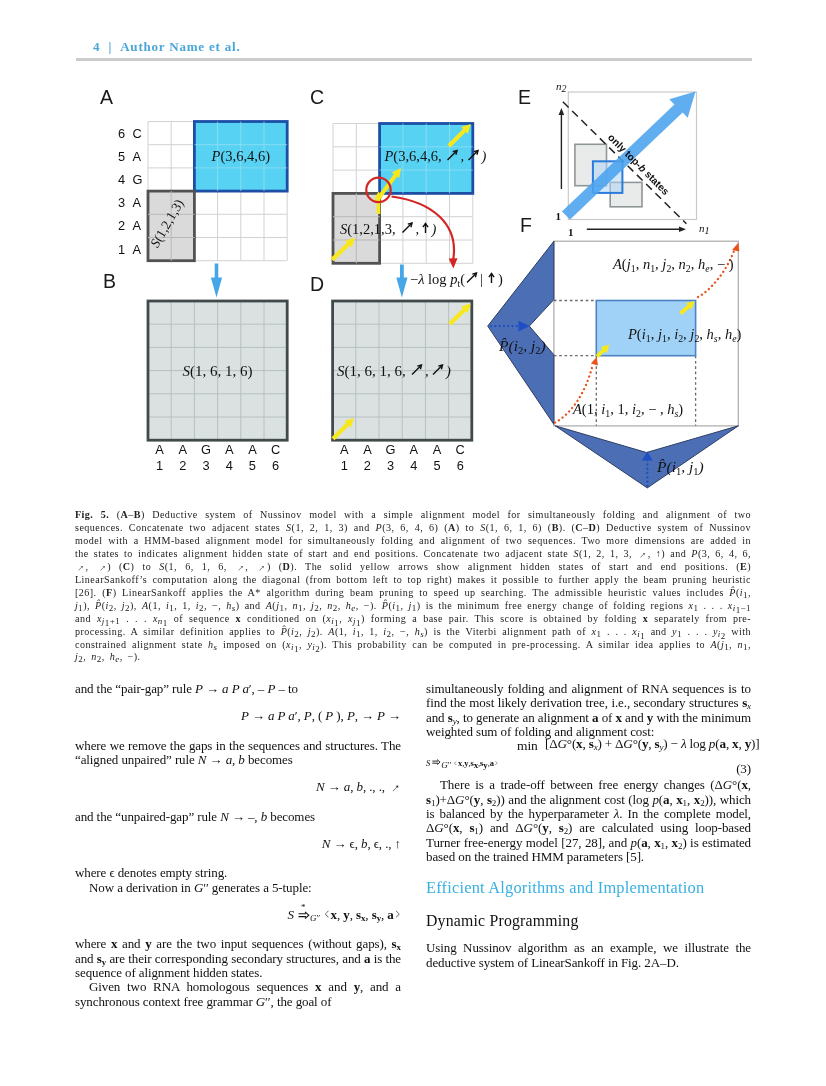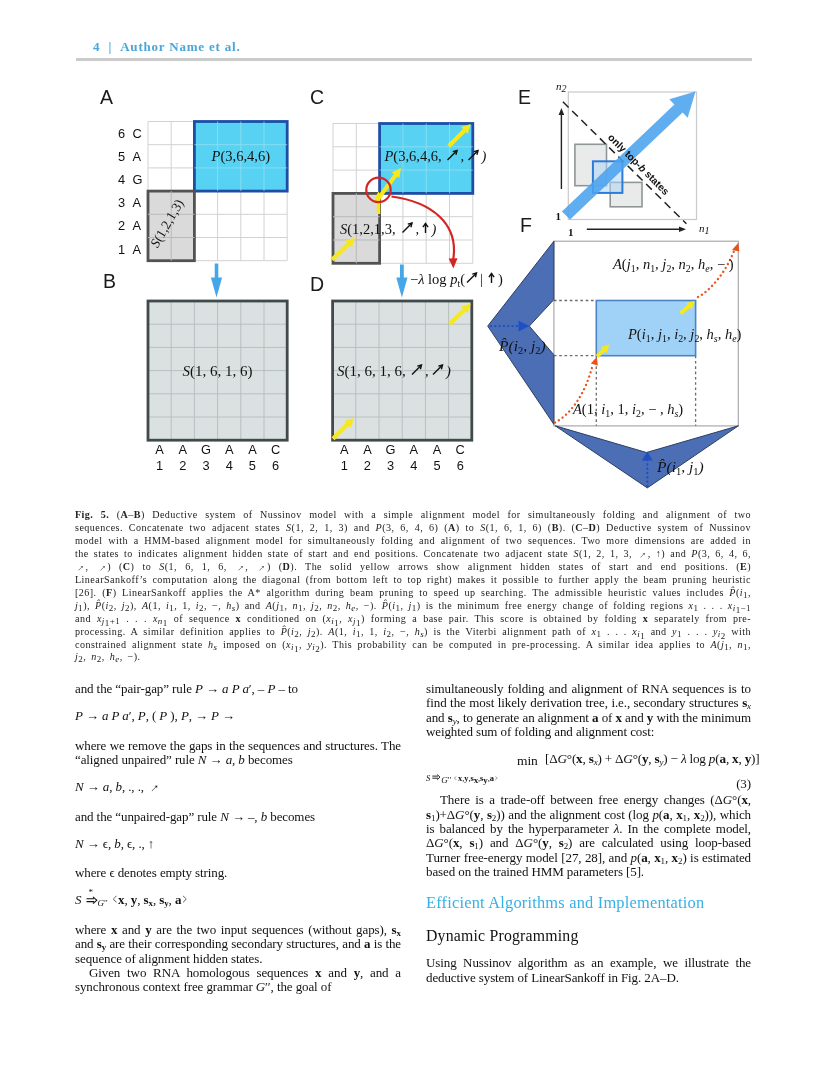--- a/index.html
+++ b/index.html
@@ -2,21 +2,21 @@
 <html><head><meta charset="utf-8"><style>
 html,body{margin:0;padding:0}
 body{width:826px;height:1086px;position:relative;background:#fff;font-family:"Liberation Serif",serif;overflow:hidden}
 .abs{position:absolute}
 .ne{display:inline-block;transform:rotate(-45deg)}
 .lang{display:inline-block;transform:scale(0.55,1.05)}
 .cap{font-size:10.1px;line-height:12.95px;text-align:justify;color:#222;letter-spacing:0.45px;word-spacing:2.05px}
 .bod{font-size:13px;line-height:14.35px;text-align:justify;color:#111;letter-spacing:-0.1px}
 .bod p{margin:0}
 .bod p.ind{text-indent:14px}
-.bod p.fm{text-align:left;margin:12.5px 0 15.5px 0;text-indent:0}
+.bod p.fm{text-align:right;margin:12.5px 0 15.5px 0;text-indent:0}
 sub{font-size:9px;vertical-align:-2px;line-height:0}
 .h1{font-size:16.4px;line-height:22px;color:#38b0e3;margin:0;font-weight:normal;letter-spacing:0.2px}
 .h2{font-size:15.8px;line-height:19px;color:#111;margin:0;font-weight:normal;letter-spacing:0.2px}
 </style></head>
 <body>
 <div class="abs" style="left:93px;top:39px;font-size:13px;font-weight:bold;color:#4aa5d8;letter-spacing:0.8px">4&nbsp;&nbsp;|&nbsp;&nbsp;Author Name et al.</div>
 <div class="abs" style="left:76px;top:58px;width:676px;height:2.6px;background:#cbcbcb"></div>
 <svg width="826" height="500" viewBox="0 0 826 500" style="position:absolute;left:0;top:0">
 <style>text{font-family:"Liberation Serif",serif;fill:#111}.lab{font-family:"Liberation Sans",sans-serif;font-size:19.5px;fill:#1a1a1a}.ax{font-family:"Liberation Sans",sans-serif;font-size:12.8px;fill:#111}.sanb{font-family:"Liberation Sans",sans-serif;font-weight:bold;font-size:10.2px;fill:#111}.m{font-style:italic;font-size:14.5px}.sub{font-size:10px}</style>
 <text class="lab" x="100" y="104">A</text>
@@ -169,29 +169,30 @@
 <i>A</i>(<i>j</i><sub>1</sub>, <i>n</i><sub>1</sub>, <i>j</i><sub>2</sub>, <i>n</i><sub>2</sub>, <i>h<sub>e</sub></i>, −).
 </div>
 <div class="abs bod" style="left:75px;top:682px;width:326px">
 <p>and the “pair-gap” rule <i>P</i> → <i>a P a</i>′, – <i>P</i> – to</p>
 <p class="fm"><i>P</i> → <i>a P a</i>′, <i>P</i>, ( <i>P</i> ), <i>P</i>, → <i>P</i> →</p>
 <p>where we remove the gaps in the sequences and structures. The “aligned unpaired” rule <i>N</i> → <i>a</i>, <i>b</i> becomes</p>
 <p class="fm"><i>N</i> → <i>a</i>, <i>b</i>, ., ., <span class="ne">→</span></p>
 <p>and the “unpaired-gap” rule <i>N</i> → –, <i>b</i> becomes</p>
 <p class="fm"><i>N</i> → ϵ, <i>b</i>, ϵ, ., ↑</p>
 <p>where ϵ denotes empty string.</p>
+<p class="ind">Now a derivation in <i>G</i>′′ generates a 5-tuple:</p>
 <p class="fm"><i>S</i> <span style="position:relative;display:inline-block"> <svg width="12" height="9" viewBox="0 0 12 9" style="vertical-align:-1px">
           <path d="M0.5 2.8H8M0.5 5.6H8M7 0.8L10.8 4.2L7 7.6" stroke="#111" stroke-width="1.1" fill="none"></path>
         </svg><span style="position:absolute;left:4px;top:-8px;font-size:9px;letter-spacing:0">*</span></span><sub><i>G</i>′′</sub> <span class="lang">&lt;</span><b>x</b>, <b>y</b>, <b>s<sub>x</sub></b>, <b>s<sub>y</sub></b>, <b>a</b><span class="lang">&gt;</span></p>
 <p>where <b>x</b> and <b>y</b> are the two input sequences (without gaps), <b>s<sub>x</sub></b> and <b>s<sub>y</sub></b> are their corresponding secondary structures, and <b>a</b> is the sequence of alignment hidden states.</p>
 <p class="ind">Given two RNA homologous sequences <b>x</b> and <b>y</b>, and a synchronous context free grammar <i>G</i>′′, the goal of</p>
 </div>
 <div class="abs bod" style="left:426px;top:682px;width:325px">
 <p>simultaneously folding and alignment of RNA sequences is to find the most likely derivation tree, i.e., secondary structures <b>s</b><sub><i>x</i></sub> and <b>s</b><sub><i>y</i></sub>, to generate an alignment <b>a</b> of <b>x</b> and <b>y</b> with the minimum weighted sum of folding and alignment cost:</p>
-<div style="position:relative;height:36px;margin:15px 0 0 0">
+<div style="position:relative;height:36px;margin:0 0 0 0">
   <span style="position:absolute;left:91px;top:0px;font-size:13.5px">min</span>
   <span style="position:absolute;left:0px;top:17px;font-size:8.5px;white-space:nowrap"><i>S</i> <svg width="9" height="7" viewBox="0 0 9 7" style="vertical-align:0px">
           <path d="M0.3 2.1H6M0.3 4.2H6M5.2 0.6L8 3.1L5.2 5.7" stroke="#111" stroke-width="0.9" fill="none"></path>
         </svg><sub><i>G</i>′′</sub> <span class="lang">&lt;</span><b>x</b>,<b>y</b>,<b>s<sub>x</sub></b>,<b>s<sub>y</sub></b>,<b>a</b><span class="lang">&gt;</span></span>
   <span style="position:absolute;left:119px;top:-2px;font-size:13.2px;white-space:nowrap;letter-spacing:-0.2px">[Δ<i>G</i>°(<b>x</b>, <b>s</b><sub><i>x</i></sub>) + Δ<i>G</i>°(<b>y</b>, <b>s</b><sub><i>y</i></sub>) − <i>λ</i> log <i>p</i>(<b>a</b>, <b>x</b>, <b>y</b>)]</span>
   <span style="position:absolute;right:0;top:23px;font-size:13px">(3)</span>
 </div>
 <p class="ind" style="margin-top:3px">There is a trade-off between free energy changes (Δ<i>G</i>°(<b>x</b>, <b>s</b><sub>1</sub>)+Δ<i>G</i>°(<b>y</b>, <b>s</b><sub>2</sub>)) and the alignment cost (log <i>p</i>(<b>a</b>, <b>x</b><sub>1</sub>, <b>x</b><sub>2</sub>)), which is balanced by the hyperparameter <i>λ</i>. In the complete model, Δ<i>G</i>°(<b>x</b>, <b>s</b><sub>1</sub>) and Δ<i>G</i>°(<b>y</b>, <b>s</b><sub>2</sub>) are calculated using loop-based Turner free-energy model [27, 28], and <i>p</i>(<b>a</b>, <b>x</b><sub>1</sub>, <b>x</b><sub>2</sub>) is estimated based on the trained HMM parameters [5].</p>
 <p class="h1" style="margin-top:13px">Efficient Algorithms and Implementation</p>
 <p class="h2" style="margin-top:12px">Dynamic Programming</p>

